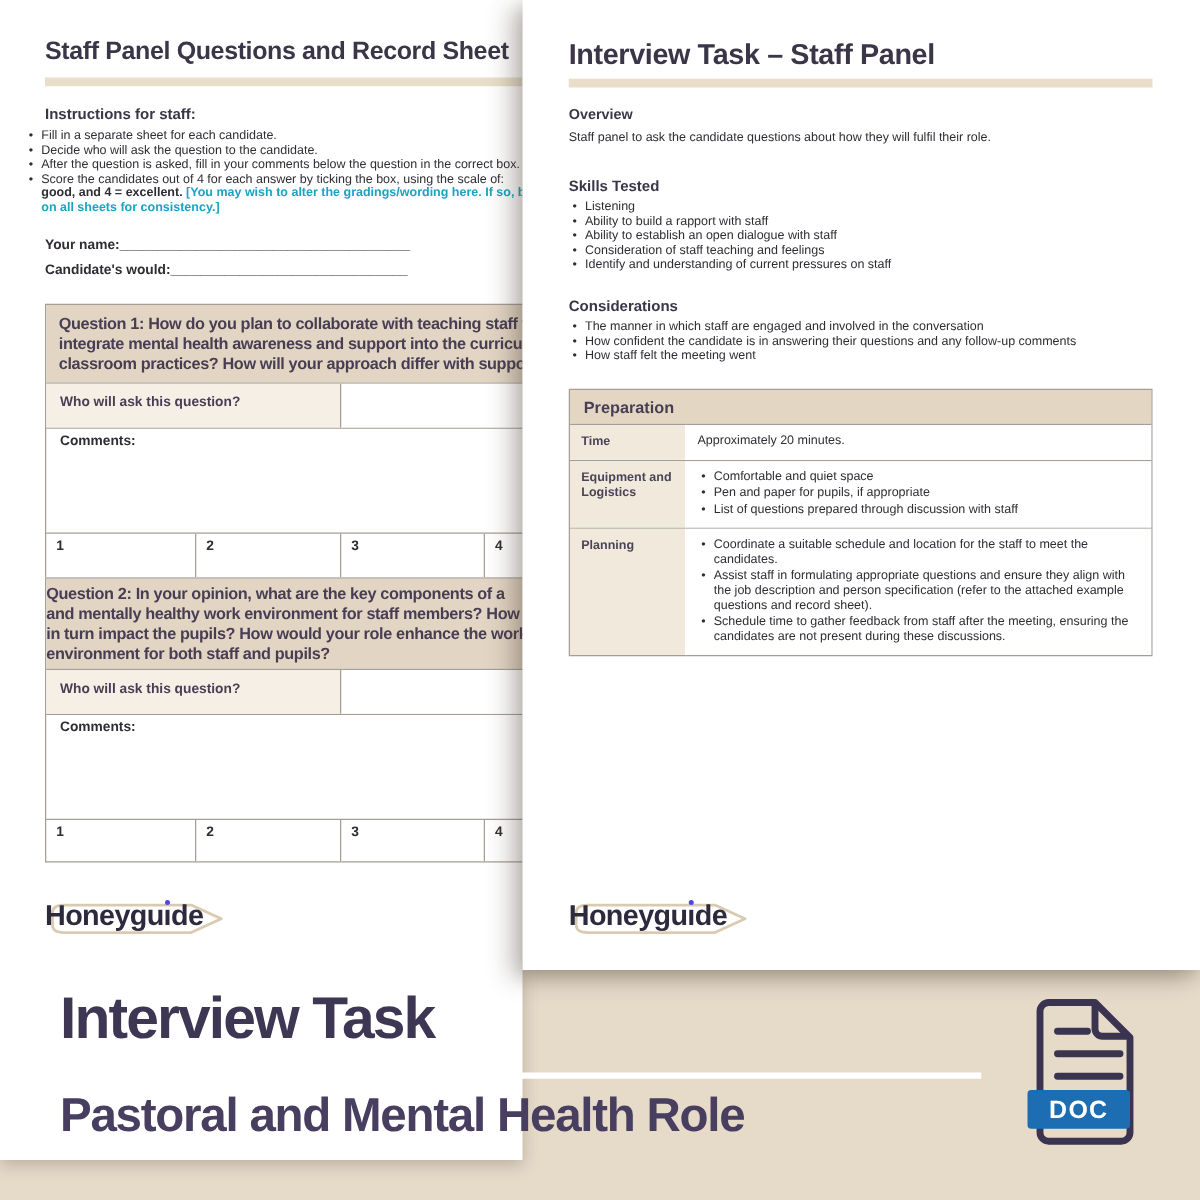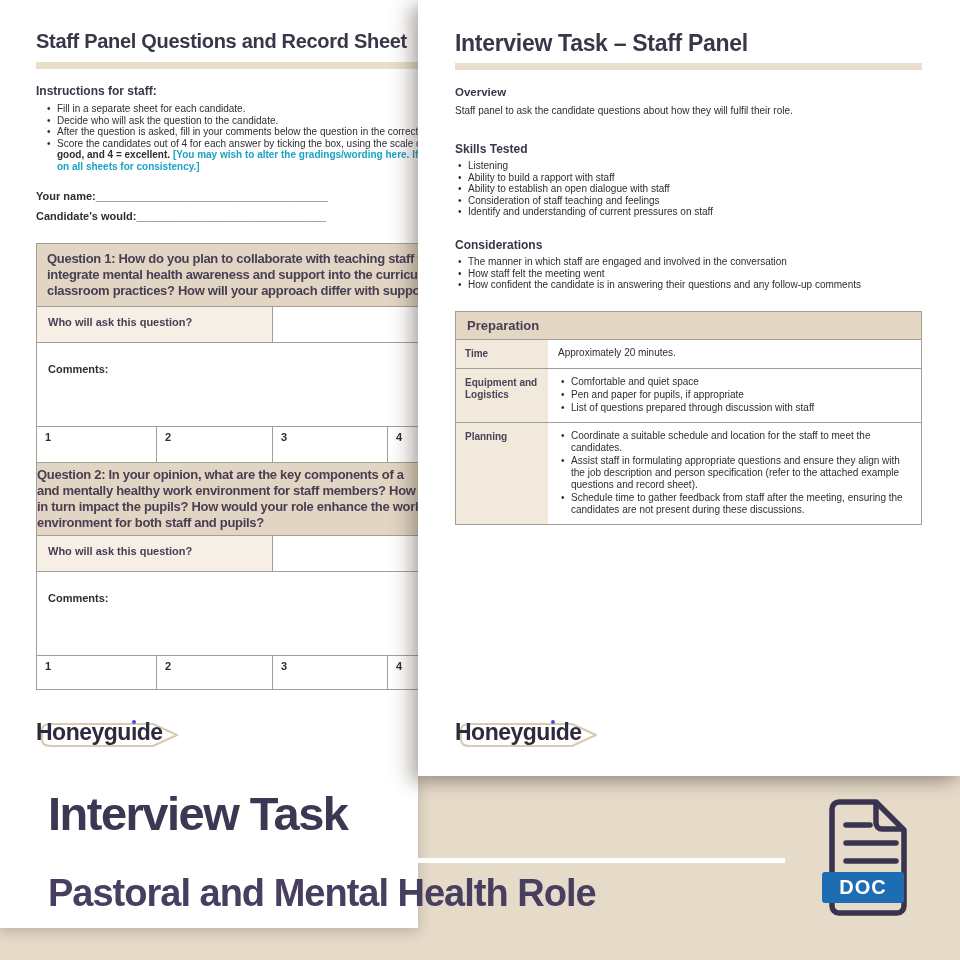--- a/index.html
+++ b/index.html
@@ -38,21 +38,21 @@
   .name-line{position:absolute;font-size:11px;font-weight:bold;color:#2f2c33;white-space:nowrap;}
 
   
   .qbox{position:absolute;left:36px;width:560px;border:1px solid #a49e96;background:#fff;}
   .qhead{background:#e3d5c3;padding:7px 10px;}
   .qline{font-size:13px;font-weight:bold;line-height:16px;color:#473e54;letter-spacing:-0.3px;white-space:nowrap;}
   .row-who{display:flex;border-top:1px solid #a49e96;height:35px;}
   .cell-who-label{width:235px;background:#f6efe5;padding:9px 11px;font-size:11px;font-weight:bold;
                   color:#473e54;box-sizing:border-box;white-space:nowrap;}
   .cell-who-answer{flex:1;border-left:1px solid #a49e96;background:#fff;}
-  .row-comments{border-top:1px solid #a49e96;padding:20px 11px;font-size:11px;font-weight:bold;color:#2f2c33;box-sizing:border-box;}
+  .row-comments{border-top:1px solid #a49e96;padding:4px 11px;font-size:11px;font-weight:bold;color:#2f2c33;box-sizing:border-box;}
   .row-score{display:flex;border-top:1px solid #a49e96;}
   .score-cell{box-sizing:border-box;padding:4px 8px;font-size:11px;font-weight:bold;color:#2f2c33;}
   .score-cell + .score-cell{border-left:1px solid #a49e96;}
 
   
   .prep-table{position:absolute;left:37px;top:311px;width:467px;border:1px solid #a49e96;box-sizing:border-box;}
   .prep-head{background:#e3d6c2;padding:6px 11px;font-size:13px;font-weight:bold;color:#473e54;}
   .prep-row{display:flex;border-top:1px solid #a49e96;}
   .prep-label{width:92px;background:#f0e9dc;padding:8px 9px;font-size:10px;font-weight:bold;
               line-height:12px;color:#4a4458;box-sizing:border-box;}
@@ -88,21 +88,21 @@
     </svg>
   </div>
 
   <div class="page page-left">
 
     <div class="h1" style="left:36px;top:30px;font-size:20px;">Staff Panel Questions and Record Sheet</div>
     <div class="rule" style="left:36px;top:62px;width:420px;"></div>
 
     <div class="smallhead" style="left:36px;top:84px;">Instructions for staff:</div>
 
-    <div style="position:absolute;left:44px;top:103px;width:600px;">
+    <div style="position:absolute;left:20px;top:103px;width:600px;">
       <div class="b-item">Fill in a separate sheet for each candidate.</div>
       <div class="b-item">Decide who will ask the question to the candidate.</div>
       <div class="b-item">After the question is asked, fill in your comments below the question in the correct box.</div>
       <div class="b-item"><span>Score the candidates out of 4 for each answer by ticking the box, using the scale of: </span></div>
       <div class="b-cont"><span class="bold">good, and 4 = excellent. </span><span class="note">[You may wish to alter the gradings/wording here. If so, be sure</span></div>
       <div class="b-cont note">on all sheets for consistency.]</div>
     </div>
 
     <div class="name-line" style="left:36px;top:190px;"><span>Your name:</span><span>______________________________________</span></div>
     <div class="name-line" style="left:36px;top:210px;"><span>Candidate's would:</span><span>_______________________________</span></div>
@@ -167,22 +167,22 @@
       <div class="b-item">Listening</div>
       <div class="b-item">Ability to build a rapport with staff</div>
       <div class="b-item">Ability to establish an open dialogue with staff</div>
       <div class="b-item">Consideration of staff teaching and feelings</div>
       <div class="b-item">Identify and understanding of current pressures on staff</div>
     </div>
 
     <div class="smallhead" style="left:37px;top:238px;">Considerations</div>
     <div style="position:absolute;left:37px;top:256px;width:467px;">
       <div class="b-item">The manner in which staff are engaged and involved in the conversation</div>
+      <div class="b-item">How confident the candidate is in answering their questions and any follow-up comments</div>
       <div class="b-item">How staff felt the meeting went</div>
-      <div class="b-item">How confident the candidate is in answering their questions and any follow-up comments</div>
     </div>
 
     <div class="prep-table">
       <div class="prep-head">Preparation</div>
 
       <div class="prep-row">
         <div class="prep-label">Time</div>
         <div class="prep-value">Approximately 20 minutes.</div>
       </div>
 

